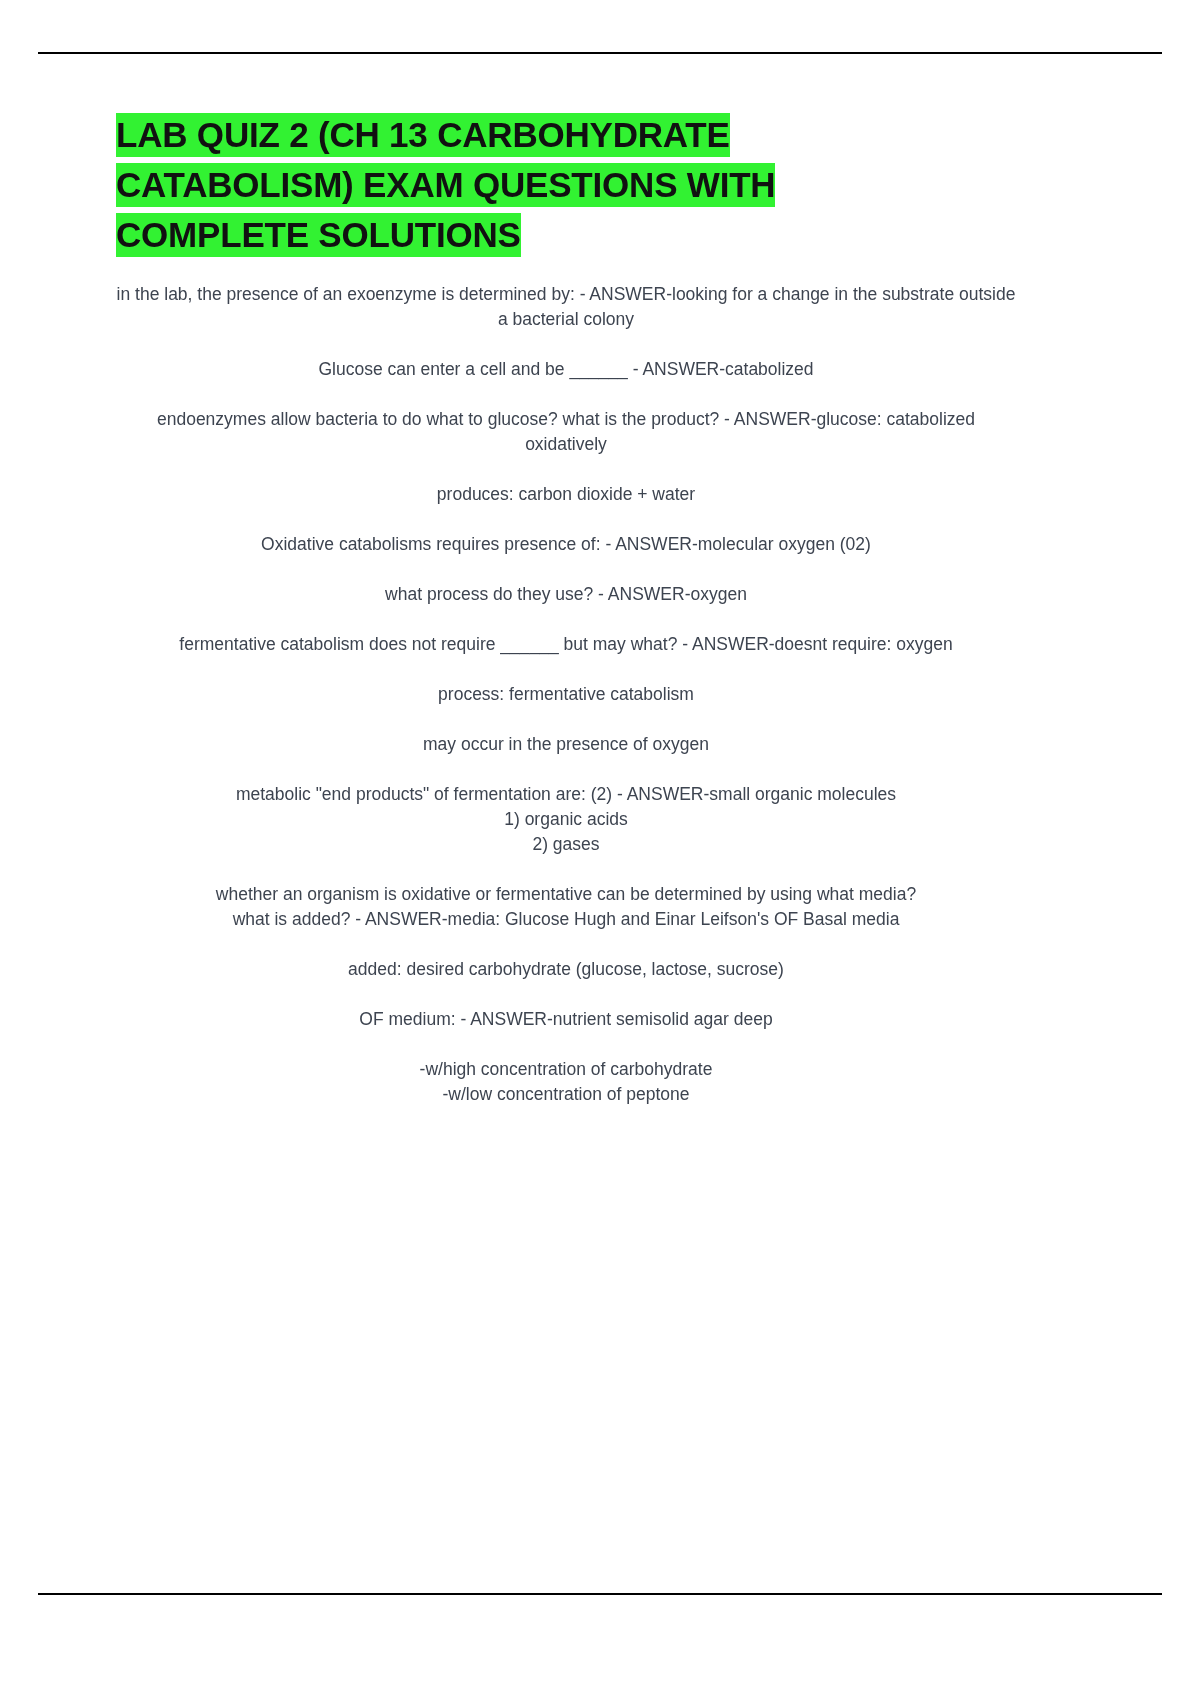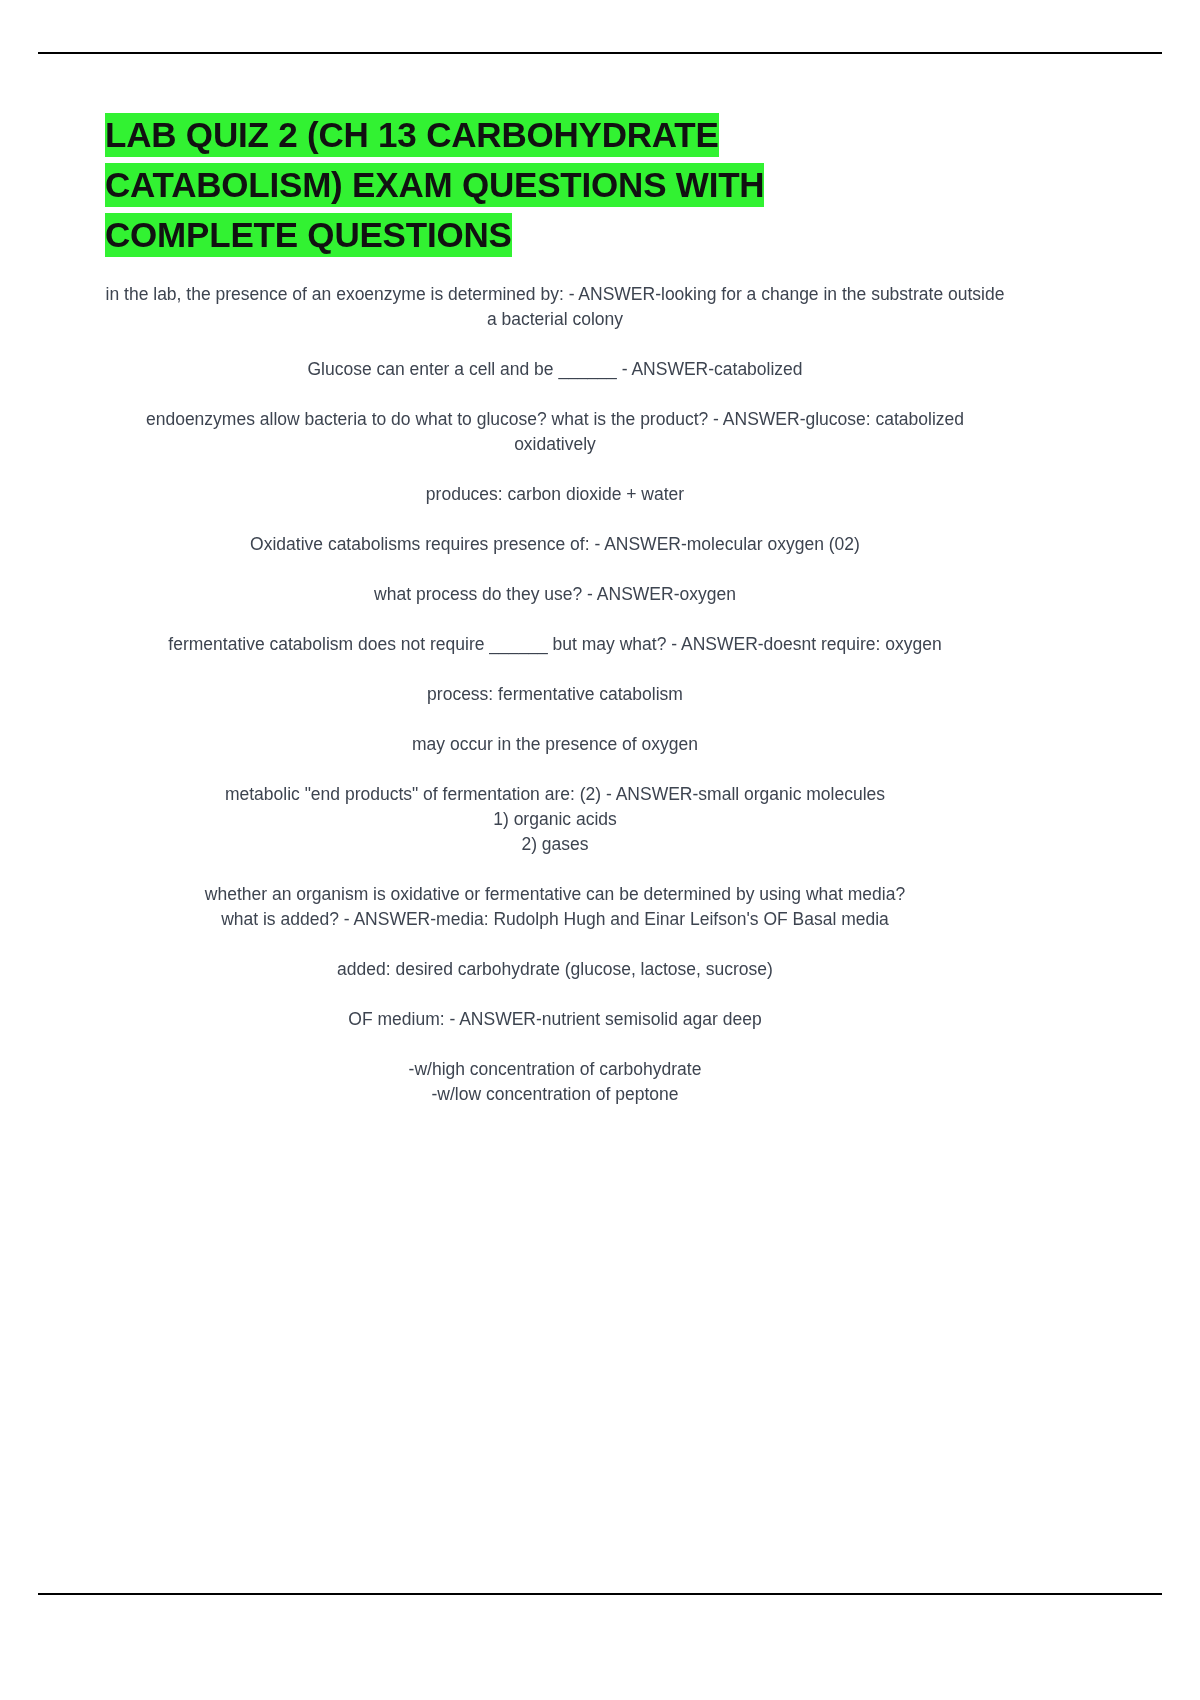--- a/index.html
+++ b/index.html
@@ -25,21 +25,21 @@
     left: 38px;
     right: 38px;
     height: 2px;
     background: #000000;
   }
   .rule.top { top: 52px; }
   .rule.bottom { top: 1593px; }
 
   .content {
     position: absolute;
-    left: 105px;
+    left: 116px;
     top: 110px;
     width: 900px;
   }
 
   .title {
     margin: 0 0 22px 0;
     font-size: 35px;
     line-height: 50px;
     font-weight: bold;
     color: #111111;
@@ -66,37 +66,37 @@
 </style>
 </head>
 <body>
 
 <div class="page">
 
   <div class="rule top"></div>
 
   <div class="content">
 
-    <h1 class="title"><span class="hl">LAB QUIZ 2 (CH 13 CARBOHYDRATE</span><br><span class="hl">CATABOLISM) EXAM QUESTIONS WITH</span><br><span class="hl">COMPLETE QUESTIONS</span></h1>
+    <h1 class="title"><span class="hl">LAB QUIZ 2 (CH 13 CARBOHYDRATE</span><br><span class="hl">CATABOLISM) EXAM QUESTIONS WITH</span><br><span class="hl">COMPLETE SOLUTIONS</span></h1>
 
     <div class="body">
       <p class="qa">in the lab, the presence of an exoenzyme is determined by: - ANSWER-looking for a change in the substrate outside a bacterial colony</p>
       <p class="qa">Glucose can enter a cell and be ______ - ANSWER-catabolized</p>
       <p class="qa">endoenzymes allow bacteria to do what to glucose? what is the product? - ANSWER-glucose: catabolized oxidatively</p>
       <p class="qa">produces: carbon dioxide + water</p>
       <p class="qa">Oxidative catabolisms requires presence of: - ANSWER-molecular oxygen (02)</p>
       <p class="qa">what process do they use? - ANSWER-oxygen</p>
       <p class="qa">fermentative catabolism does not require ______ but may what? - ANSWER-doesnt require: oxygen</p>
       <p class="qa">process: fermentative catabolism</p>
       <p class="qa">may occur in the presence of oxygen</p>
       <p class="qa">metabolic "end products" of fermentation are: (2) - ANSWER-small organic molecules
 1) organic acids
 2) gases</p>
       <p class="qa">whether an organism is oxidative or fermentative can be determined by using what media?
-what is added? - ANSWER-media: Rudolph Hugh and Einar Leifson's OF Basal media</p>
+what is added? - ANSWER-media: Glucose Hugh and Einar Leifson's OF Basal media</p>
       <p class="qa">added: desired carbohydrate (glucose, lactose, sucrose)</p>
       <p class="qa">OF medium: - ANSWER-nutrient semisolid agar deep</p>
       <p class="qa">-w/high concentration of carbohydrate
 -w/low concentration of peptone</p>
     </div>
 
   </div>
 
   <div class="rule bottom"></div>
 

